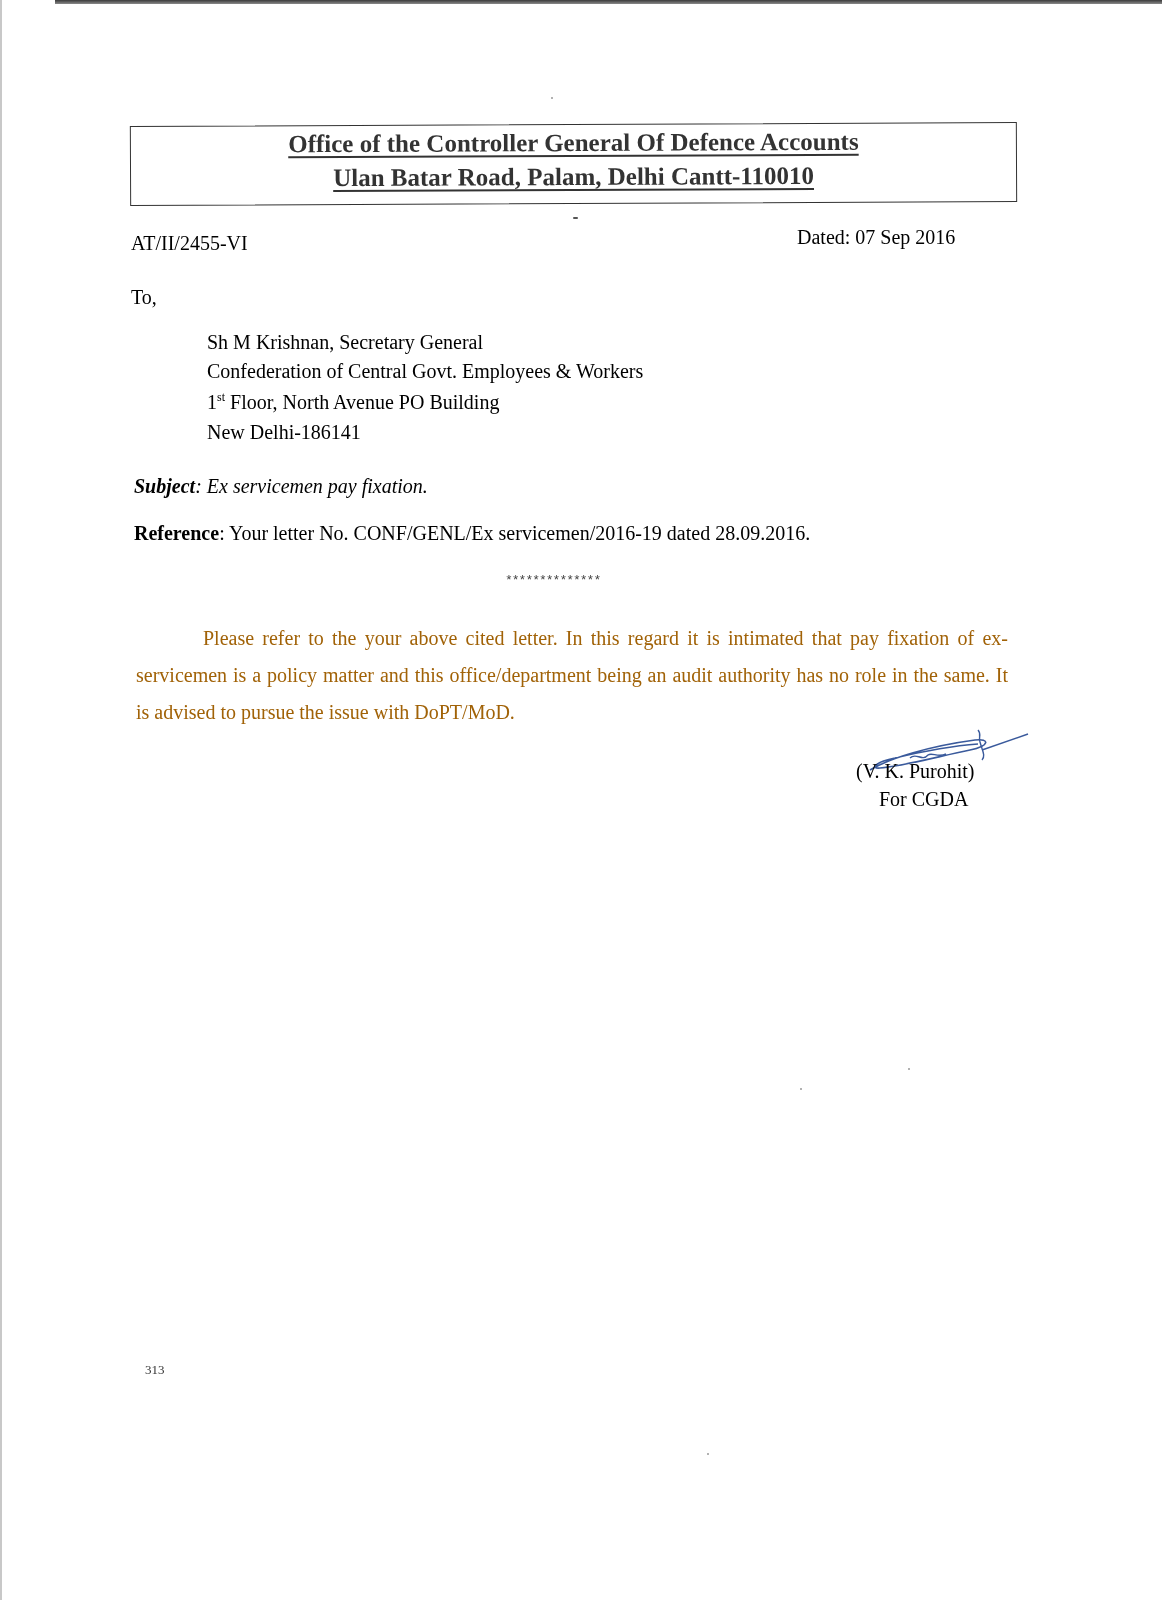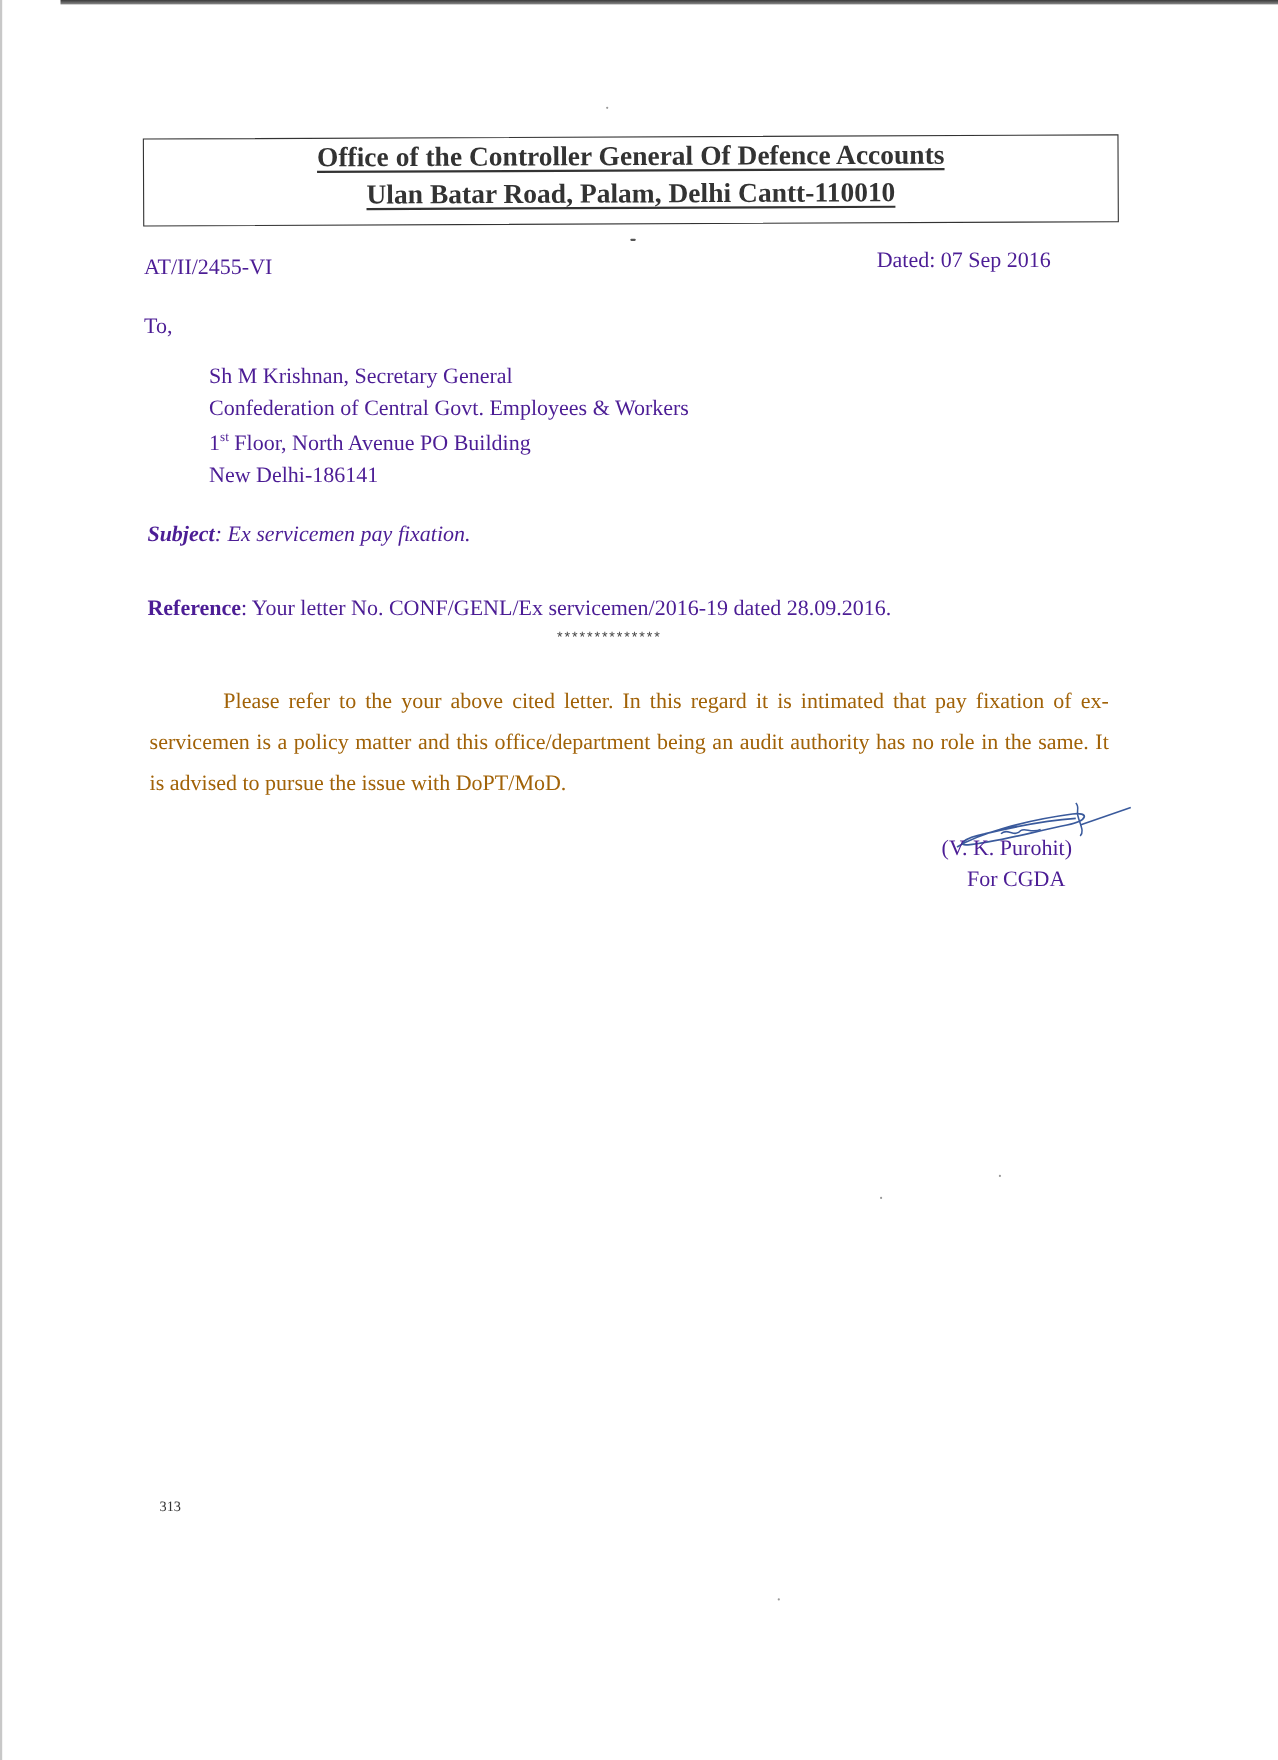--- a/index.html
+++ b/index.html
@@ -54,36 +54,36 @@
       text-underline-offset: 4px;
       color: #333;
     }
     .header-line.l1 { top: 4px; }
     .header-line.l2 { top: 38px; }
 
     .text {
       position: absolute;
       font-family: "Liberation Serif", "DejaVu Serif", serif;
       font-size: 20px;
-      color: #4c1d95;
+      color: #000000;
       white-space: nowrap;
     }
     .ref-no { left: 131px; top: 232px; }
     .dated { left: 797px; top: 226px; }
     .to { left: 131px; top: 286px; }
 
-    .addr { left: 190px; }
+    .addr { left: 207px; }
     .addr.a1 { top: 331px; }
     .addr.a2 { top: 360px; }
     .addr.a3 { top: 390px; }
     .addr.a4 { top: 421px; }
     .addr sup { font-size: 12px; }
 
     .subject { left: 134px; top: 475px; font-style: italic; }
-    .reference { left: 134px; top: 522px; margin-top: 20px; }
+    .reference { left: 134px; top: 522px; }
     .label-bold { font-weight: bold; }
 
     .stars {
       position: absolute;
       left: 505px;
       top: 573px;
       font-family: "Liberation Mono", "DejaVu Sans Mono", monospace;
       font-size: 13px;
       letter-spacing: -1px;
       color: #444;

